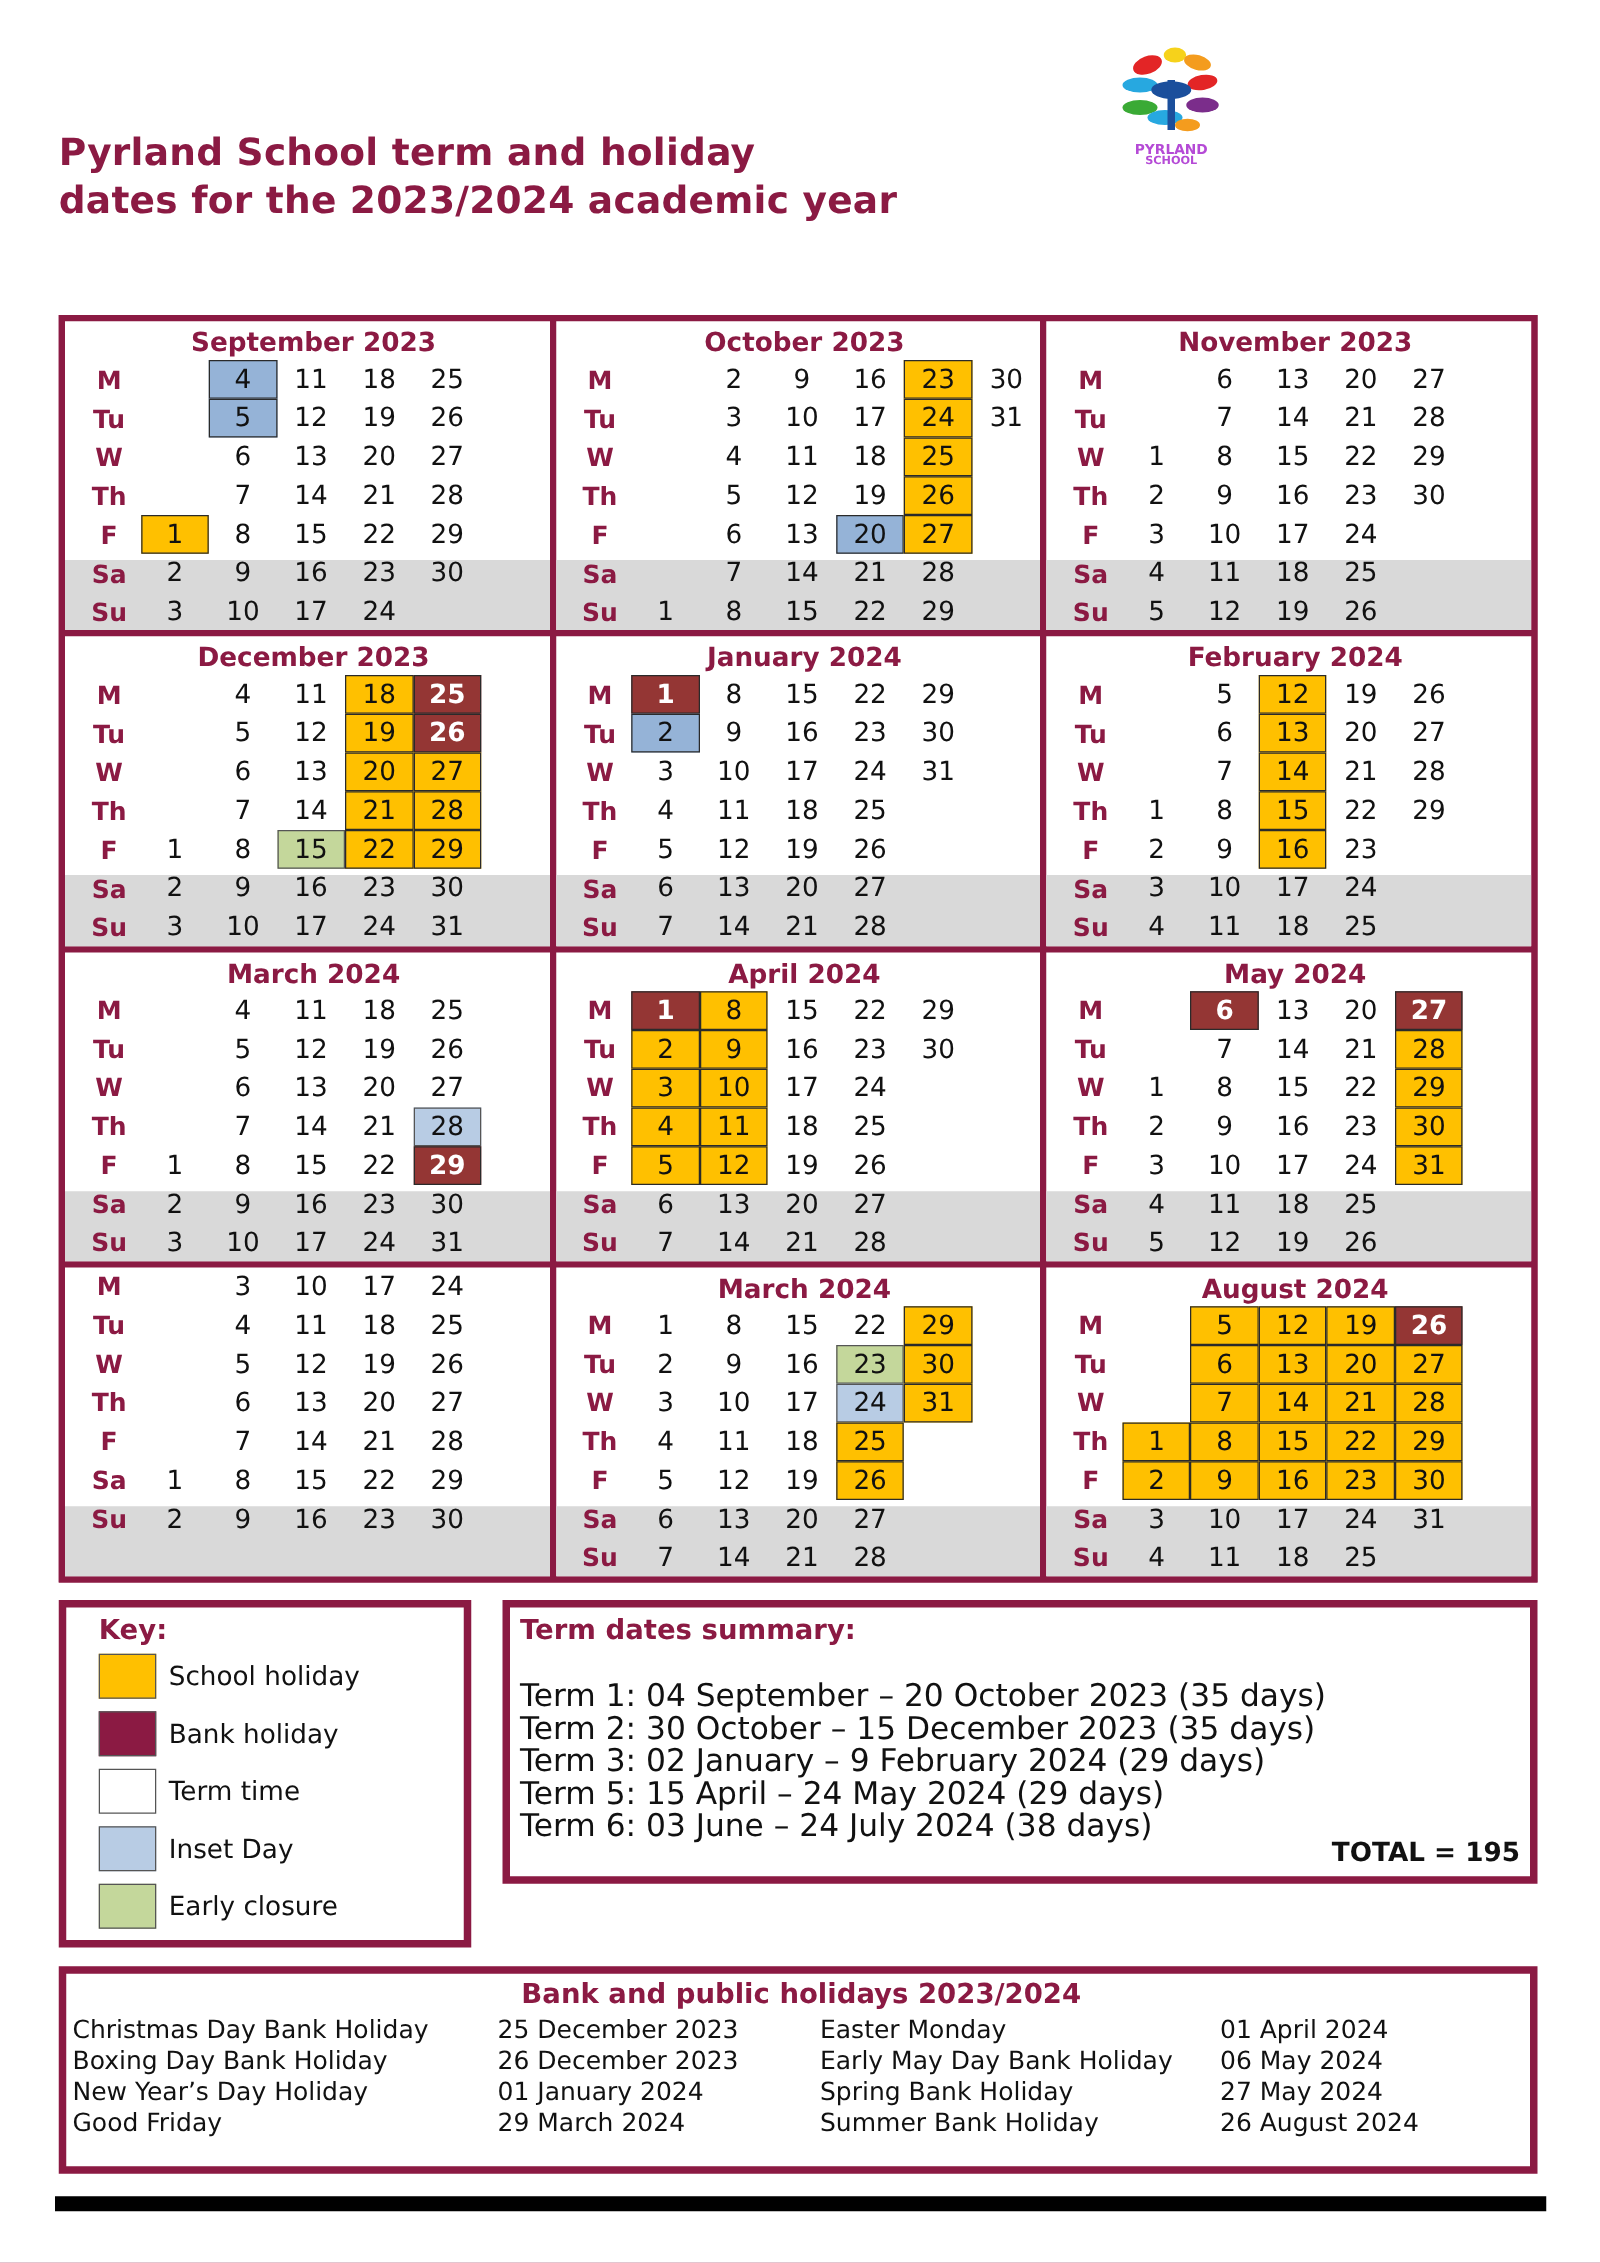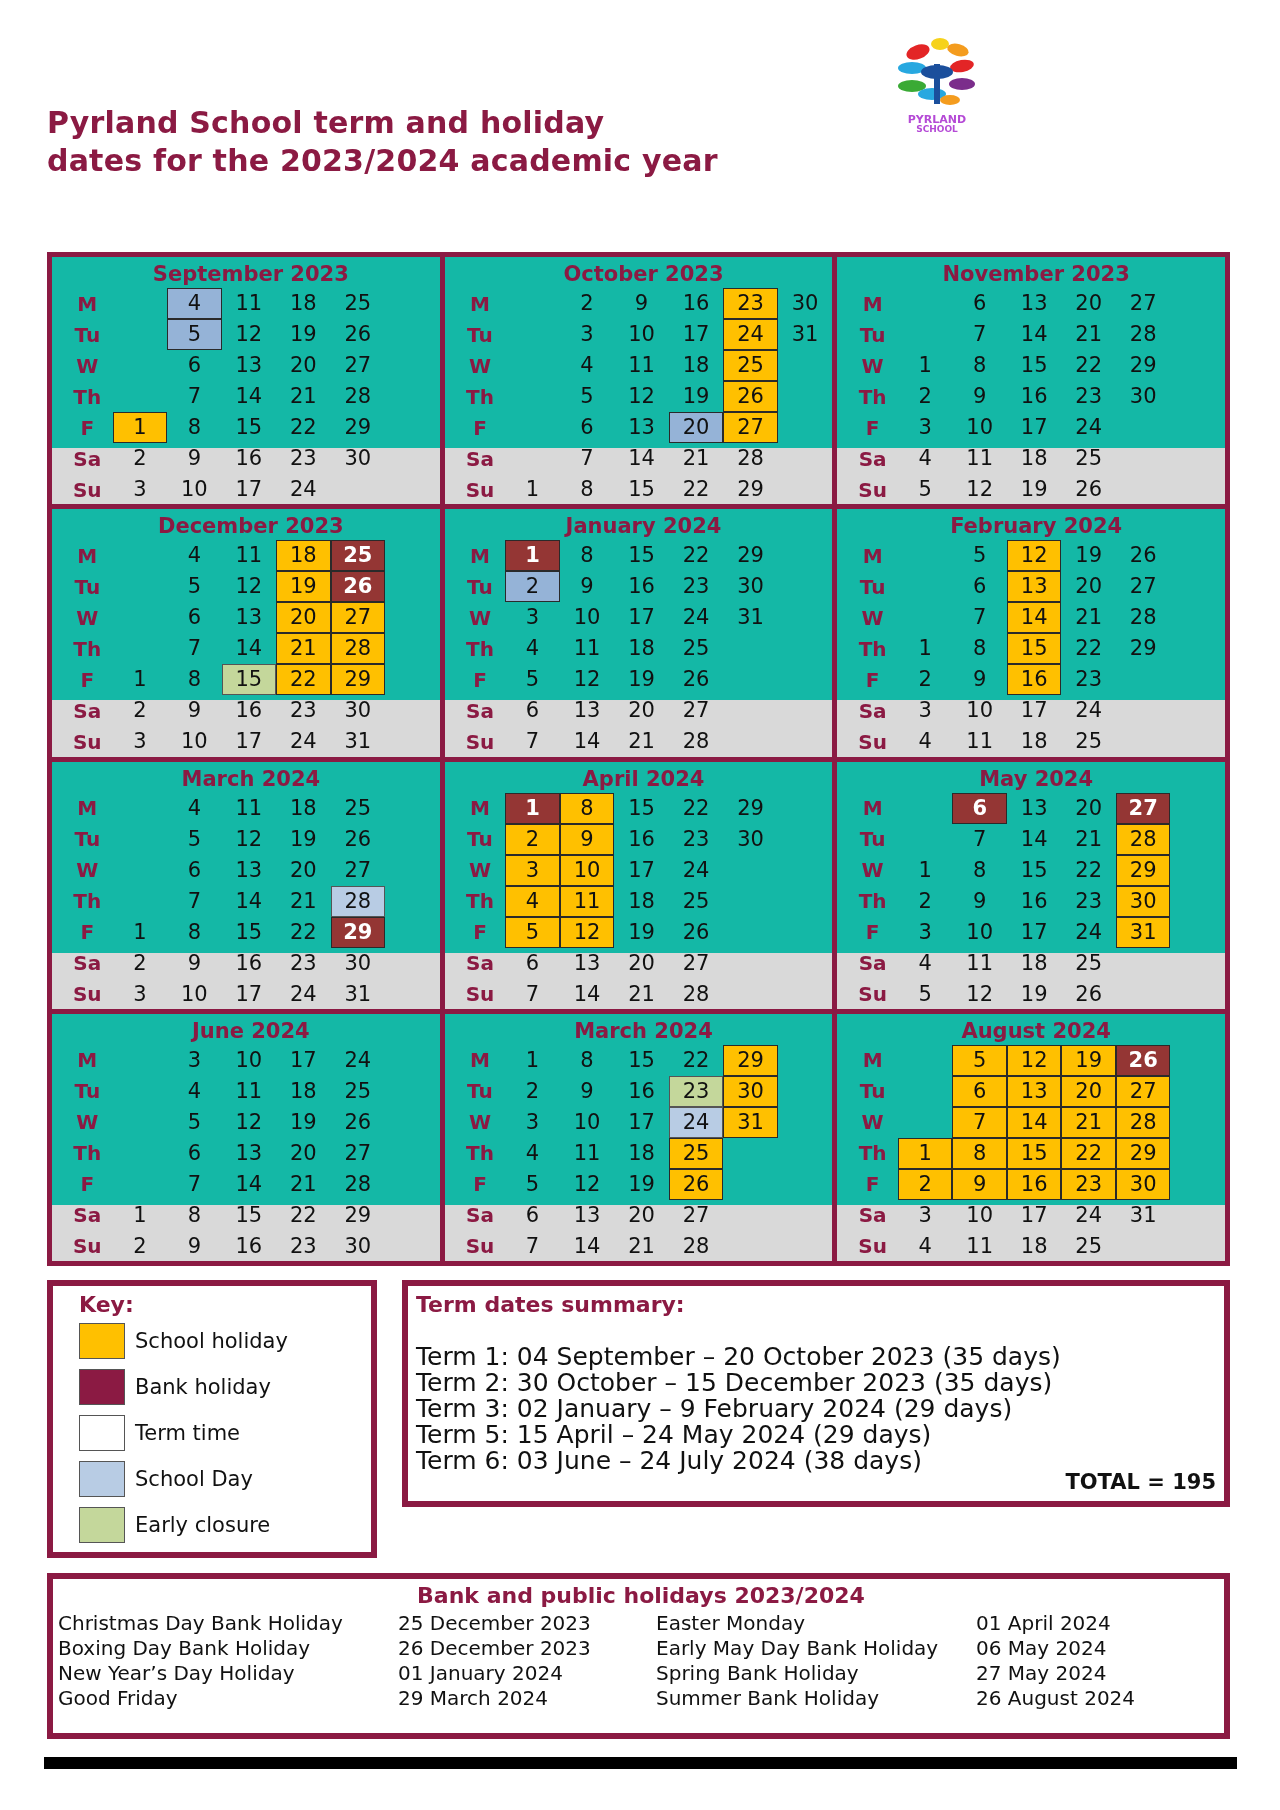--- a/index.html
+++ b/index.html
@@ -5,21 +5,21 @@
   * { box-sizing: border-box; margin: 0; padding: 0; }
   html, body { width: 1280px; height: 1810px; background: #ffffff; overflow: hidden; }
   body { position: relative; font-family: "DejaVu Sans", "Liberation Sans", sans-serif; color: #111; }
 
   .title { position: absolute; left: 47px; top: 104px; color: #8B1A43; font-weight: bold; font-size: 30px; line-height: 38px; letter-spacing: 0.2px; }
 
   .logo { position: absolute; left: 882px; top: 34px; width: 110px; height: 100px; }
   .logo-text { position: absolute; left: 0; width: 110px; text-align: center; color: #B54AD6; font-weight: bold; font-size: 11px; line-height: 11px; }
 
   .grid { position: absolute; left: 47px; top: 252px; width: 1183px; height: 1014px; border: 5px solid #8B1A43; display: grid; grid-template-columns: 1fr 1fr 1fr; grid-template-rows: 1fr 1fr 1fr 1fr; background: #8B1A43; gap: 5px; }
-  .month { background: #14b8a6; position: relative; overflow: hidden; }
+  .month { background: #ffffff; position: relative; overflow: hidden; }
   .month-title { height: 31px; line-height: 34px; text-align: center; color: #8B1A43; font-weight: bold; font-size: 21px; padding-left: 10px; }
   .weekend-band { position: absolute; left: 0; right: 0; top: 191px; height: 62px; background: #D9D9D9; }
   .rows { position: relative; }
   .row { display: flex; height: 31px; align-items: center; }
   .dow { width: 62px; padding-left: 10px; color: #8B1A43; font-weight: bold; font-size: 20px; text-align: center; }
   .cell { width: 56px; height: 31px; line-height: 31px; text-align: center; font-size: 21px; color: #111; }
   .cell.hol { background: #FFC000; outline: 1.5px solid #2a2a2a; outline-offset: -1px; }
   .cell.bank { background: #943634; color: #fff; font-weight: bold; outline: 1.5px solid #2a2a2a; outline-offset: -1px; }
   .cell.inset { background: #95B3D7; outline: 1.5px solid #2a2a2a; outline-offset: -1px; }
   .cell.inset2 { background: #B8CCE4; outline: 1px solid #555; outline-offset: -1px; }
@@ -686,21 +686,20 @@
           <div class="cell">12</div>
           <div class="cell">19</div>
           <div class="cell">26</div>
           <div class="cell"></div>
           <div class="cell"></div>
         </div>
       </div>
     </div>
     <div class="month">
       <div class="weekend-band"></div>
-      <div class="month-title">June 2024</div>
       <div class="rows">
         <div class="row">
           <div class="dow">M</div>
           <div class="cell"></div>
           <div class="cell">3</div>
           <div class="cell">10</div>
           <div class="cell">17</div>
           <div class="cell">24</div>
           <div class="cell"></div>
         </div>
@@ -910,21 +909,21 @@
       <div class="key-item">
         <div class="swatch" style="background: rgb(139, 26, 67);"></div>
         <div class="key-label">Bank holiday</div>
       </div>
       <div class="key-item">
         <div class="swatch" style="background: rgb(255, 255, 255);"></div>
         <div class="key-label">Term time</div>
       </div>
       <div class="key-item">
         <div class="swatch" style="background: rgb(184, 204, 228);"></div>
-        <div class="key-label">School Day</div>
+        <div class="key-label">Inset Day</div>
       </div>
       <div class="key-item">
         <div class="swatch" style="background: rgb(196, 215, 155);"></div>
         <div class="key-label">Early closure</div>
       </div>
     </div>
 </div>
 
 <div class="summary">
   <div class="summary-title">Term dates summary:</div>

